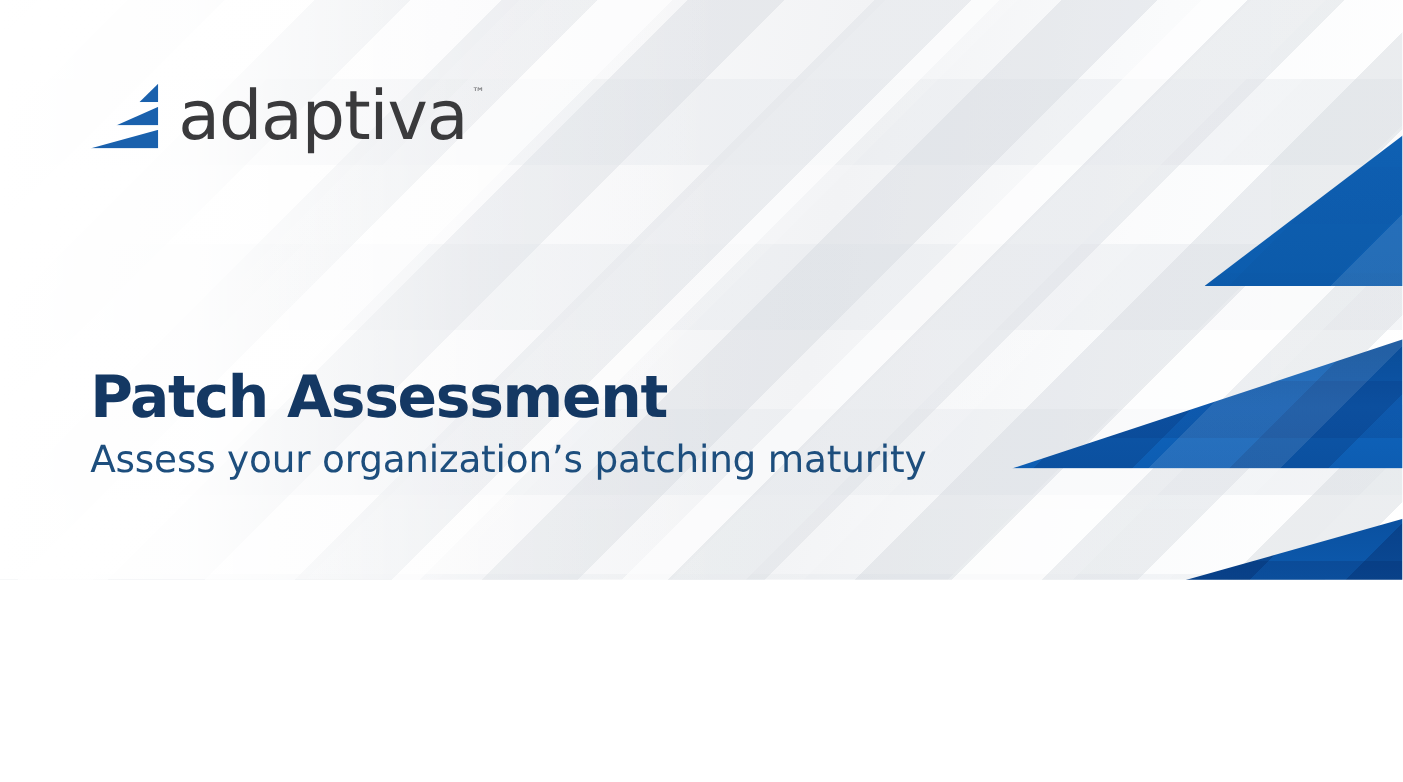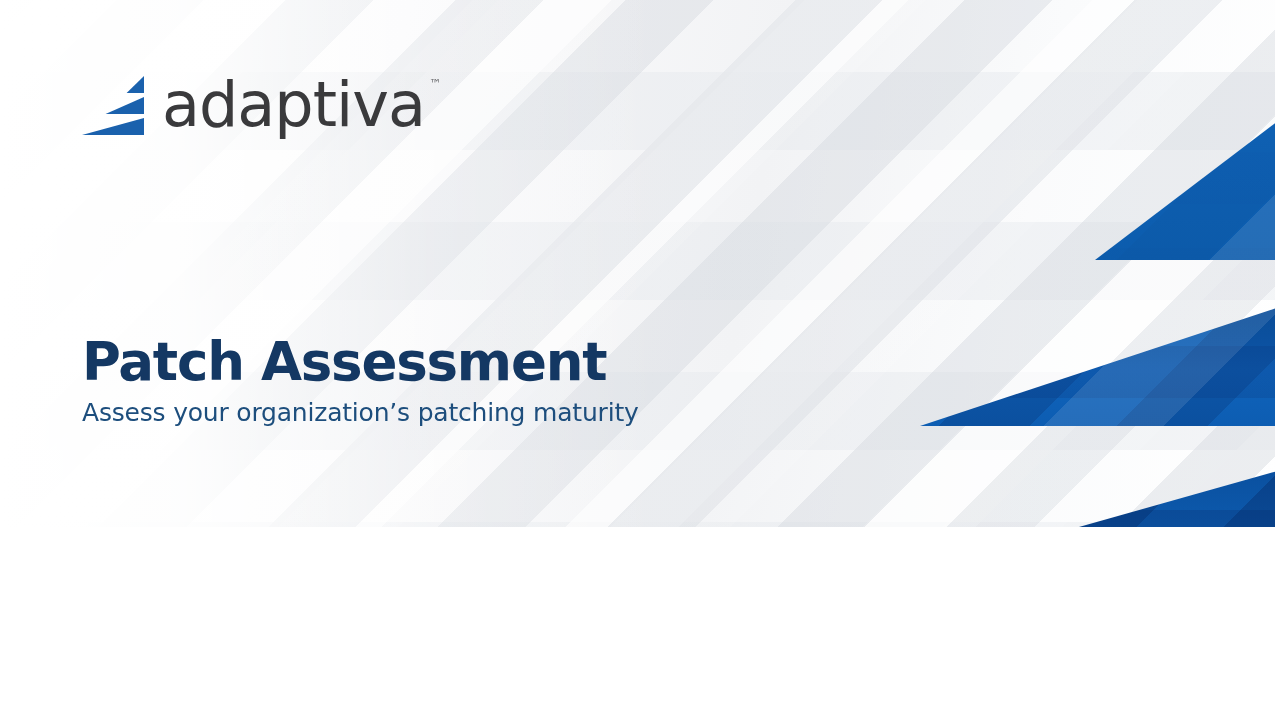--- a/index.html
+++ b/index.html
@@ -144,21 +144,21 @@
     line-height:1.05;
     letter-spacing:-1.2px;
     color:#143863;
     white-space:nowrap;
     margin-top:28px;
   }
   .subhead {
     position:absolute; left:82px; top:398px;
     font-family:"DejaVu Sans", sans-serif;
     font-weight:400;
-    font-size:25px;
+    font-size:34px;
     letter-spacing:-0.2px;
     color:#1d4e7d;
     white-space:nowrap;
   }
 
   
   .rule { position:absolute; height:3px; top:702px; border-radius:2px; }
   .rule-blue   { left:0px;   width:944px; background:#2d6ca9; }
   .rule-orange { left:951px; width:324px; background:#e8a65c; }
 </style>

